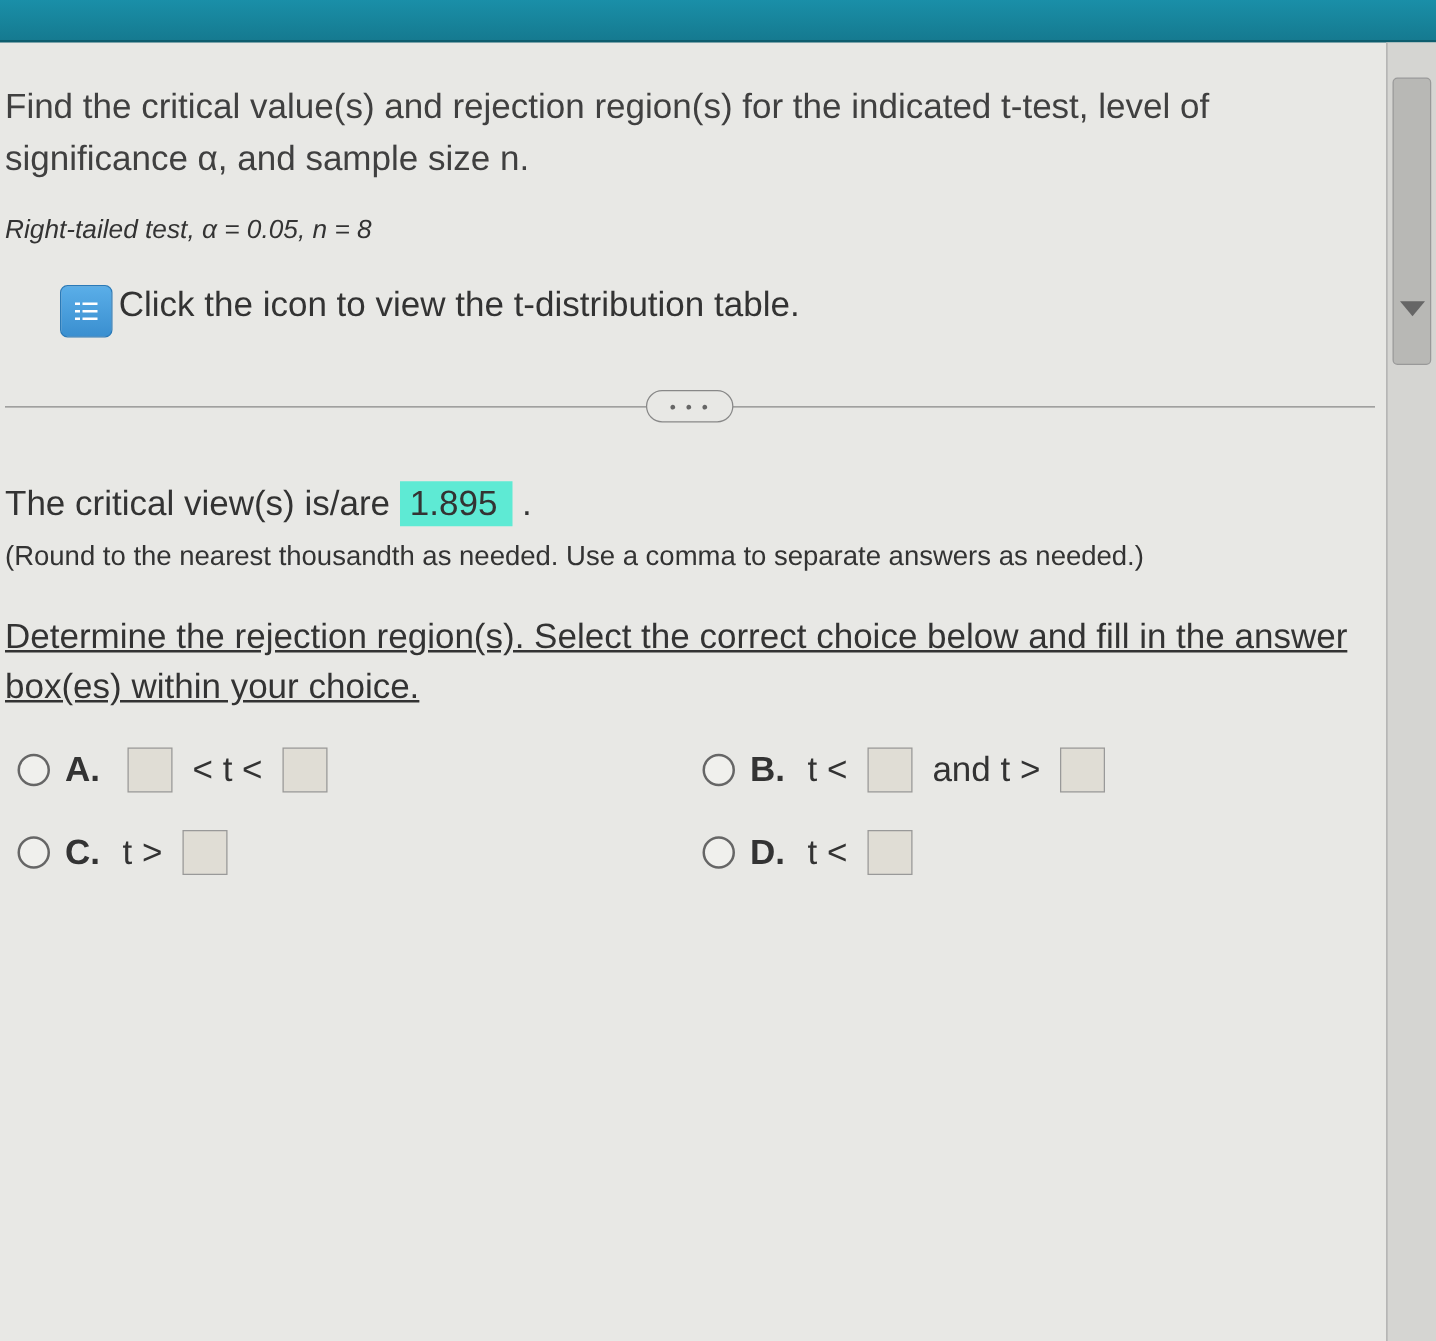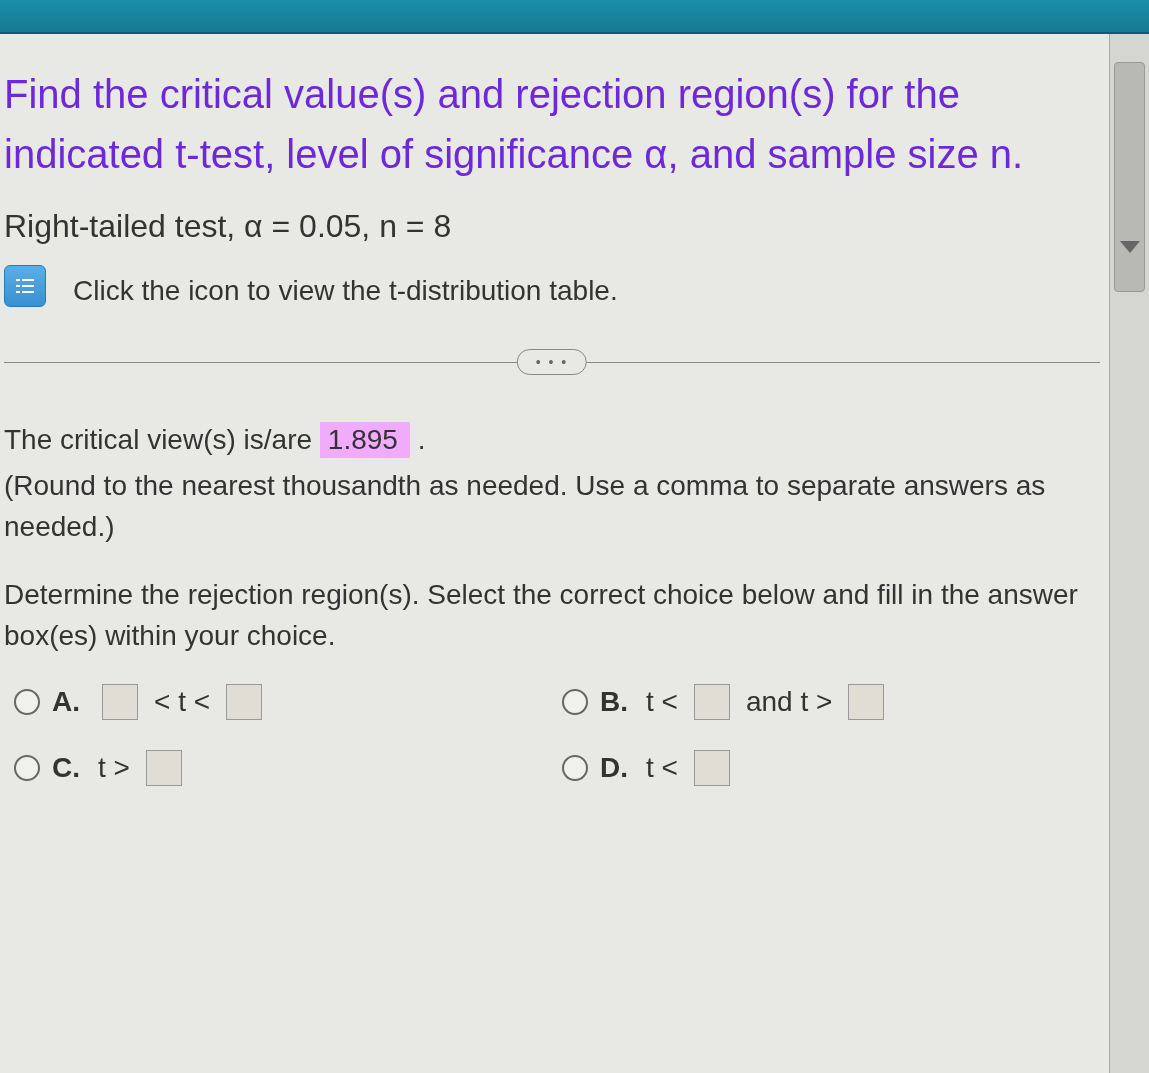--- a/index.html
+++ b/index.html
@@ -22,37 +22,39 @@
       height: 34px;
       width: 100%;
       border-bottom: 2px solid #0d5d6e;
     }
     
     .content-area {
       padding: 30px 4px 20px 4px;
     }
     
     .question-text {
-      font-size: 40px;
-      color: #6d28d9;
+      font-size: 28px;
+      color: #404040;
       line-height: 1.5;
       margin-bottom: 24px;
     }
     
     .test-params {
-      font-size: 32px;
-      color: #333;
-      margin-bottom: 20px;
+      font-size: 21px;
+      color: #333;
+      margin-bottom: 32px;
+      font-style: italic;
     }
     
     .icon-link-row {
       display: flex;
-      align-items: flex-end;
-      gap: 27px;
+      align-items: flex-start;
+      gap: 5px;
       margin-bottom: 35px;
+      margin-left: 44px;
     }
     
     .table-icon {
       width: 42px;
       height: 42px;
       background: linear-gradient(to bottom, #5aaee8, #3a8fd0);
       border-radius: 6px;
       display: flex;
       align-items: center;
       justify-content: center;
@@ -97,42 +99,43 @@
       margin-bottom: 30px;
     }
     
     .critical-value-line {
       font-size: 28px;
       color: #333;
       margin-bottom: 8px;
     }
     
     .value-input {
-      background: #f0abfc;
+      background: #5eead4;
       border: none;
       padding: 2px 8px;
       font-size: 28px;
       color: #333;
       width: 90px;
       text-align: left;
       display: inline-block;
     }
     
     .instruction-text {
-      font-size: 28px;
+      font-size: 22px;
       color: #333;
       line-height: 1.45;
       margin-bottom: 28px;
     }
     
     .determine-text {
       font-size: 28px;
       color: #333;
       line-height: 1.45;
       margin-bottom: 28px;
+      text-decoration: underline;
     }
     
     .choices-grid {
       display: grid;
       grid-template-columns: 1fr 1fr;
       gap: 30px 10px;
       padding-left: 10px;
     }
     
     .choice-row {

